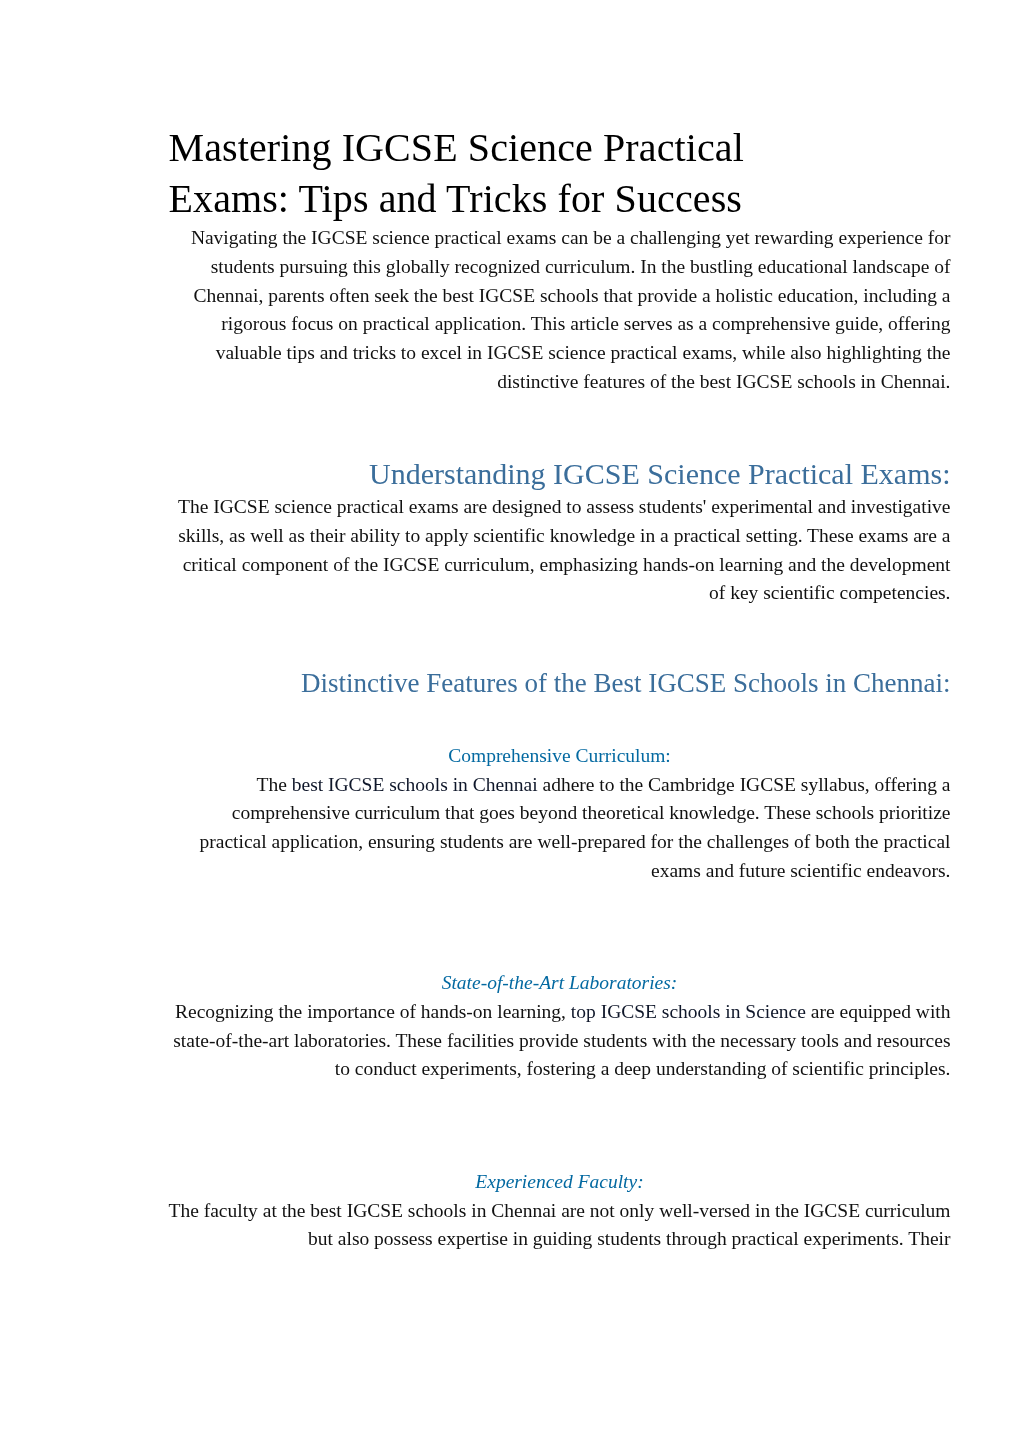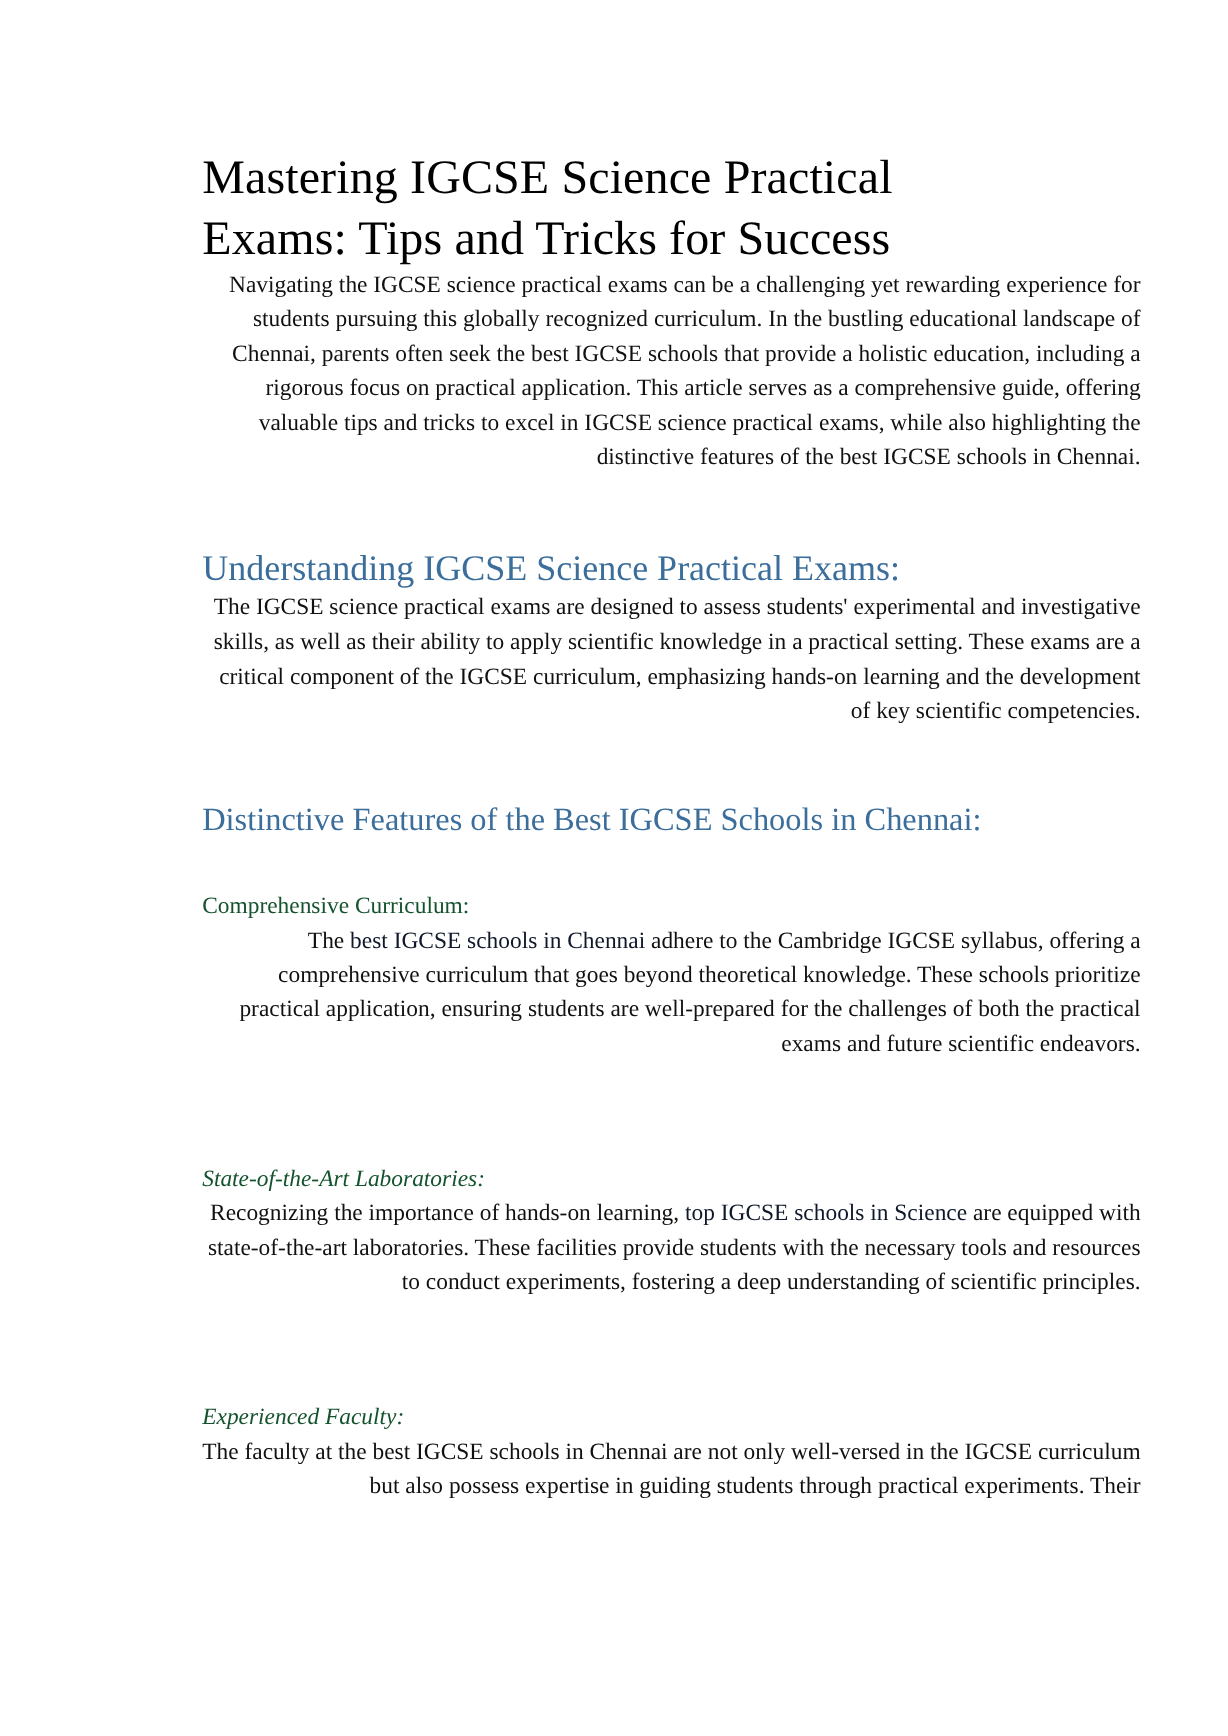--- a/index.html
+++ b/index.html
@@ -53,20 +53,21 @@
     text-align: left;
     width: 782px;
   }
 
   
   .section-heading {
     color: #3b6e9b;
     font-weight: normal;
     margin: 0;
     line-height: 1.3;
+    text-align: right;
   }
 
   .section-heading.h-large {
     font-size: 30px;
     margin-top: 58px;
   }
 
   .section-heading.h-medium {
     font-size: 27px;
     margin-top: 58px;
@@ -82,23 +83,24 @@
     text-align: right;
   }
 
   .after-heading {
     margin-top: 41px;
   }
 
   .sub-label {
     font-size: 19.5px;
     line-height: 1.47;
-    color: #14532d;
+    color: #0369a1;
     margin: 0;
     margin-top: 41px;
+    text-align: center;
   }
 
   .para-after-label {
     margin-top: 22px;
   }
 
   .block-gap {
     margin-top: 84px;
     font-style: italic;
   }

